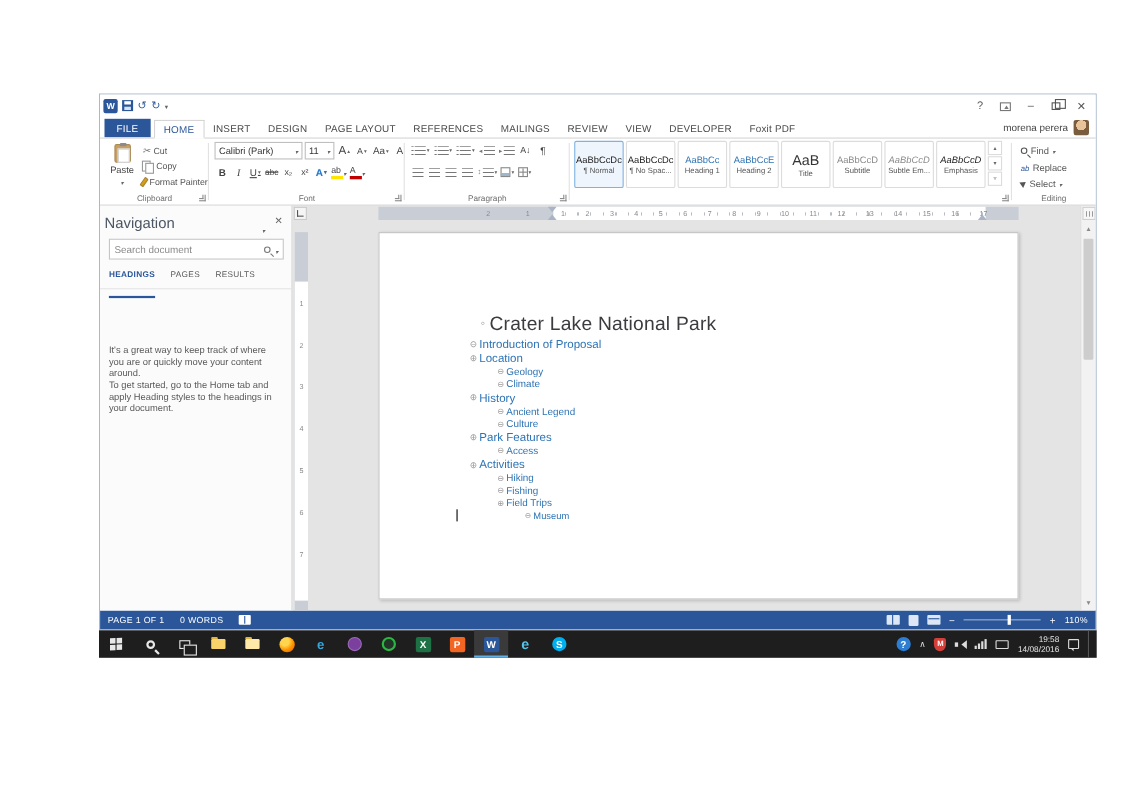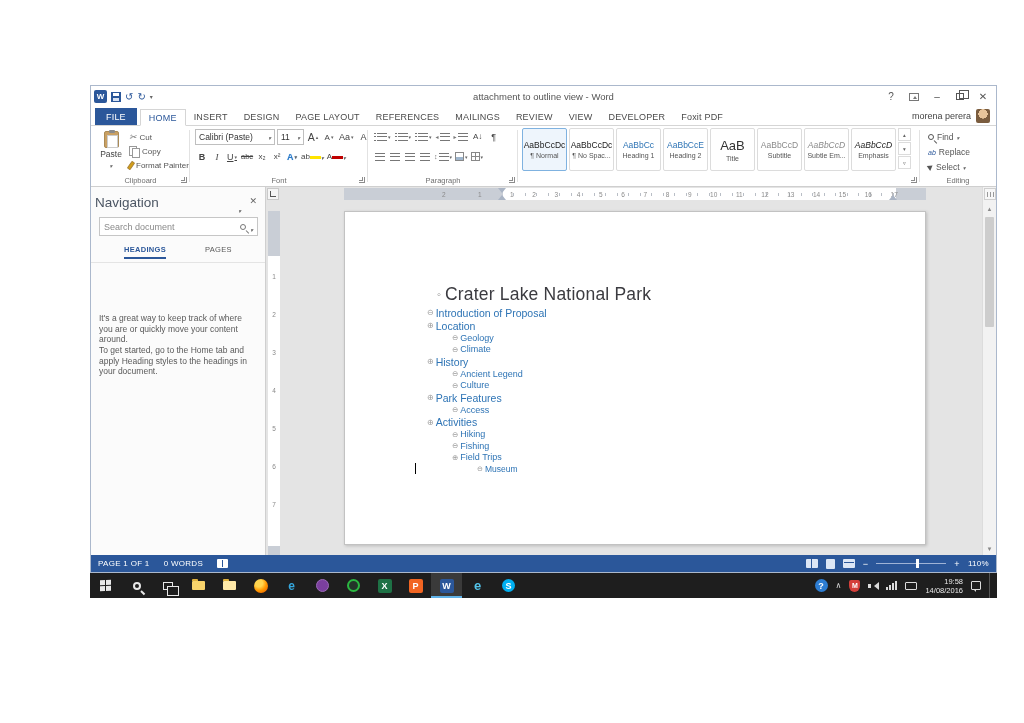--- a/index.html
+++ b/index.html
@@ -57,21 +57,21 @@
 .mb{display:inline-flex;align-items:center;justify-content:center;height:15px;min-width:14px;padding:0 1px;font-size:9px;color:#444;border-radius:2px;position:relative;}
 .dd::after{content:"▾";font-size:5px;color:#666;margin-left:1px;}
 .du::after{content:"▴";font-size:5px;color:#666;margin-left:1px;}
 .mb.bold{font-weight:bold;}
 .mb.ital{font-style:italic;font-family:"Liberation Serif",serif;}
 .mb.und{text-decoration:underline;}
 .mb.strk{text-decoration:line-through;font-size:7.5px;}
 .mb.sm{font-size:8px;}
 .mb.lg{font-size:10.5px;}
 .cbtn{display:inline-flex;align-items:center;height:15px;padding:0 1px;}
-.stk{display:flex;flex-direction:row;align-items:center;line-height:8px;}
+.stk{display:flex;flex-direction:column;line-height:8px;}
 .stk .lbl{font-size:8px;color:#444;}
 .bar{width:11px;height:3px;display:block;margin-top:1px;}
 .bar.y{background:#ffe400;}.bar.r{background:#c00000;}
 .fxA{color:#2979c8;font-weight:bold;text-shadow:0 0 1px #9cc6ee;}
 .lni{width:10px;height:8px;display:inline-block;background:repeating-linear-gradient(to bottom,#777 0,#777 1px,transparent 1px,transparent 3.5px);}
 .dcol{width:2px;height:8px;display:inline-block;background:repeating-linear-gradient(to bottom,#777 0,#777 1px,transparent 1px,transparent 3.5px);margin-right:1px;}
 .g-oL::before{content:"◂";font-size:6px;color:#777;margin-right:1px;}
 .g-oR::before{content:"▸";font-size:6px;color:#777;margin-right:1px;}
 .g-ud::before{content:"↕";font-size:7px;color:#777;margin-right:1px;}
 .shd{width:9px;height:9px;border:1px solid #888;display:inline-block;background:linear-gradient(#fff 0 55%,#9fb6cd 55%);}
@@ -98,21 +98,21 @@
 .nav{width:175px;background:#fbfbfb;border-right:1px solid #cfcfcf;position:relative;flex-shrink:0;}
 .nav-title{position:absolute;left:4px;top:8px;font-size:13.5px;color:#4b5563;}
 .nav-dd{position:absolute;right:24px;top:12px;}
 .nav-x{position:absolute;right:8px;top:9px;font-size:9px;color:#666;}
 .nav-search{position:absolute;left:8px;top:30px;width:159px;height:19px;border:1px solid #c6c6c6;background:#fff;display:flex;align-items:center;}
 .nav-search input{flex:1;border:none;outline:none;font-size:9px;padding:0 4px;color:#333;background:transparent;font-family:"Liberation Sans",sans-serif;}
 .nav-search input::placeholder{color:#8a8a8a;}
 .mags{width:6px;height:6px;border:1px solid #777;border-radius:50%;position:relative;display:inline-block;margin-right:4px;}
 .mags::after{content:"";position:absolute;left:5px;top:5px;width:4px;height:1px;background:#777;transform:rotate(45deg);transform-origin:left center;}
 .nav-tabs{position:absolute;left:8px;top:58px;display:flex;gap:14px;font-size:7.5px;letter-spacing:.3px;color:#595959;}
-.ntab{padding-bottom:3px;margin-left:25px;}
+.ntab{padding-bottom:15px;}
 .ntab.on{color:#2b579a;font-weight:bold;border-bottom:2px solid #2b579a;}
 .nav-sep{position:absolute;left:0;right:0;top:75px;height:1px;background:#e4e4e4;}
 .npara{position:absolute;left:8px;width:154px;font-size:8.5px;line-height:10.5px;color:#595959;}
 .np1{top:94px;}.np2{top:126px;}.np3{top:158px;}
 
 .doc{flex:1;position:relative;background:#e4e4e4;overflow:hidden;}
 .tabsel{position:absolute;left:1px;top:1px;width:12px;height:12px;background:#f5f5f5;border:1px solid #c9c9c9;display:flex;align-items:center;justify-content:center;}
 .tabsel::after{content:"";width:5px;height:5px;border-left:1px solid #555;border-bottom:1px solid #555;}
 .hruler{position:absolute;left:0;top:0;right:14px;height:14px;}
 .rseg{position:absolute;left:78px;width:582px;top:1px;height:12px;background:#c9ced6;}
@@ -205,21 +205,20 @@
   <div class="win">
 
     <div class="tbar">
       <div class="qat">
         <span class="qlogo">W</span>
         <span><span class="floppy"></span></span>
         <span class="qg">↺</span>
         <span class="qg">↻</span>
         <span class="qmore">▾</span>
       </div>
-      <div class="ttl">attachment to outline view - Word</div>
       <div class="winctl">
         <span class="wbtn">?</span>
         <span class="wbtn">
             <span class="rdo"></span>
           </span>
         <span class="wbtn">–</span>
         <span class="wbtn">
             <span class="rst"></span>
           </span>
         <span class="wbtn">✕</span>
@@ -266,21 +265,21 @@
               <span>Format Painter</span>
             </div>
         </div>
         <div class="glabel">Clipboard</div>
         <span class="dlg"></span>
       </div>
 
       <div class="grp g-font">
         <div class="fnrow1">
           <div class="combo" style="width:80px;">
-              <span>Calibri (Paste)</span>
+              <span>Calibri (Park)</span>
               <i class="arr i-down"></i>
             </div>
           <div class="combo" style="width:27px;">
               <span>11</span>
               <i class="arr i-down"></i>
             </div>
           <span class="mb lg du">A</span>
           <span class="mb sm dd">A</span>
           <span class="mb dd">Aa</span>
           <span class="mb">A</span>

